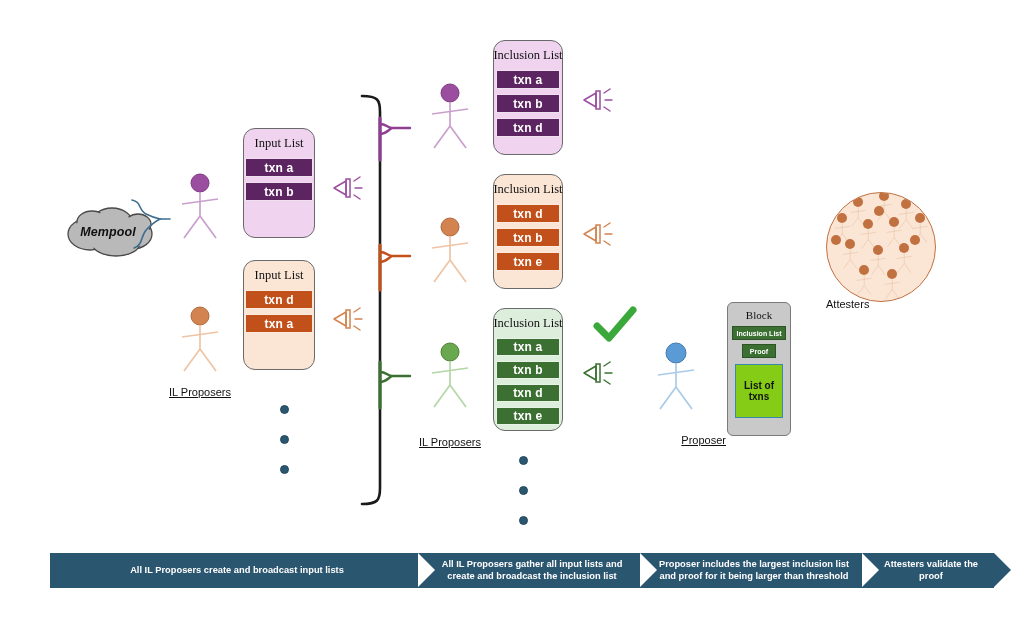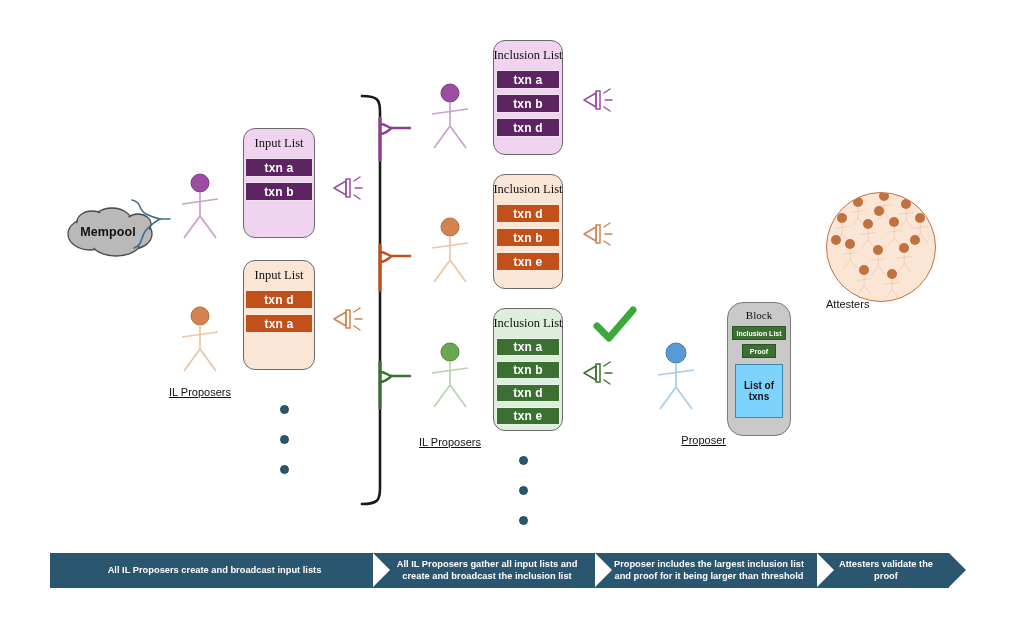--- a/index.html
+++ b/index.html
@@ -12,21 +12,21 @@
   }
   .stage { position: absolute; inset: 0; }
   .abs { position: absolute; }
 
   
   .mempool-wrap { left: 62px; top: 208px; width: 92px; height: 48px; }
   .mempool-label {
     position: absolute; left: 0; top: 0; width: 92px; height: 48px;
     display: flex; align-items: center; justify-content: center;
     font-size: 12.5px; font-weight: bold; color: #111;
-    letter-spacing: .1px; z-index: 3;
+    letter-spacing: .1px; z-index: 3; font-style: italic;
   }
 
   
   .card {
     border-radius: 12px;
     border: 1.4px solid #6a6a6a;
     display: flex; flex-direction: column; align-items: center;
     padding-top: 7px;
   }
   .card-title {
@@ -67,36 +67,36 @@
   .dot {
     width: 9px; height: 9px; border-radius: 50%;
     background: #2b5670; border: 1px solid #24485e;
     margin-bottom: 21px;
   }
 
   
   .block-card {
     position: absolute;
     left: 727px; top: 302px; width: 64px; height: 134px;
-    background: #c9c9c9; border: 1.5px solid #7a7a7a; border-radius: 16px;
+    background: #c9c9c9; border: 1.5px solid #7a7a7a; border-radius: 6px;
     display: flex; flex-direction: column; align-items: center; padding-top: 6px;
   }
   .block-title {
     font-family: "Liberation Serif", serif;
     font-size: 11px; color: #111; margin-bottom: 5px;
   }
   .block-chip {
     background: #3b7032; color: #fff; border: 1.1px solid #2c5425;
     font-size: 7px; font-weight: 700; display: flex;
     align-items: center; justify-content: center; margin-bottom: 4px;
   }
   .chip-il { width: 54px; height: 14px; }
   .chip-proof { width: 34px; height: 14px; }
   .block-txns {
-    width: 48px; height: 54px; background: #7dd3fc;
+    width: 48px; height: 54px; background: #84cc16;
     border: 1.2px solid #3b88ad;
     display: flex; flex-direction: column; align-items: center;
     justify-content: center; font-size: 10px; font-weight: bold;
     color: #111; line-height: 1.12; margin-top: 2px;
   }
 
   
   .attesters-circle {
     position: absolute; left: 826px; top: 192px;
     width: 110px; height: 110px; border-radius: 50%;
@@ -432,21 +432,21 @@
           <circle cx="65" cy="81" r="5"></circle>
         <circle cx="88" cy="47" r="5"></circle>
           <circle cx="9" cy="47" r="5"></circle>
           <circle cx="52" cy="18" r="5"></circle>
       </g>
     </svg>
   </div>
   <div class="attesters-label">Attesters</div>
 
   <div class="banner">
-    <div class="banner-seg" style="width:323px;">
+    <div class="banner-seg" style="width:368px;">
       <span>All IL Proposers create and broadcast input lists</span>
     </div>
     <div class="banner-seg" style="width:222px;">
       <span>All IL Proposers gather all input lists and create and broadcast the inclusion list</span>
     </div>
     <div class="banner-seg" style="width:222px;">
       <span>Proposer includes the largest inclusion list and proof for it being larger than threshold</span>
     </div>
     <div class="banner-seg" style="width:132px;">
       <span>Attesters validate the proof</span>

